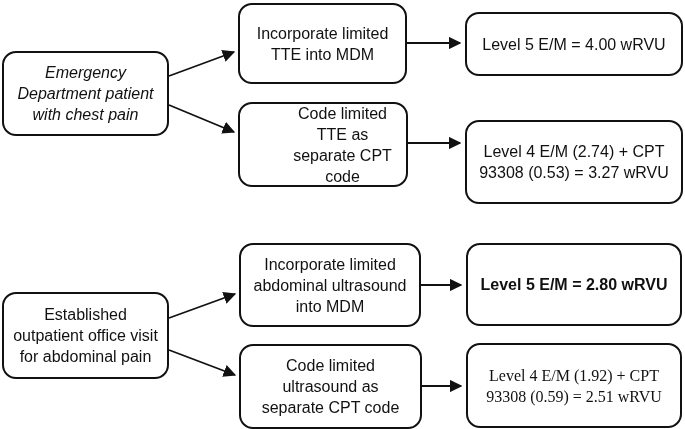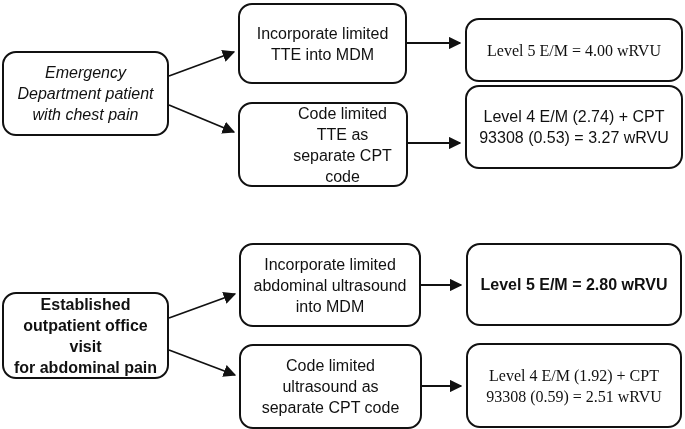--- a/index.html
+++ b/index.html
@@ -28,24 +28,24 @@
     text-align: center;
     font-size: 16px;
     line-height: 21px;
     white-space: pre-line;
     padding: 2px 3px;
   }
   
   .box-a { left: 2px;   top: 51px;  width: 167px; height: 85px; font-style: italic; }
   .box-b { left: 238px; top: 3px;   width: 169px; height: 81px; }
   .box-c { left: 238px; top: 102px; width: 170px; height: 85px; padding-left: 42px; }
-  .box-d { left: 465px; top: 18px;   width: 218px; height: 64px; font-family: Liberation Serif, serif; }
-  .box-e { left: 465px; top: 85px; width: 218px; height: 84px; }
+  .box-d { left: 465px; top: 12px;   width: 218px; height: 64px; }
+  .box-e { left: 465px; top: 120px; width: 218px; height: 84px; }
   
-  .box-f { left: 2px;   top: 292px; width: 167px; height: 87px; font-weight: bold; }
+  .box-f { left: 2px;   top: 292px; width: 167px; height: 87px; }
   .box-g { left: 239px; top: 243px; width: 182px; height: 84px; }
   .box-h { left: 239px; top: 344px; width: 183px; height: 85px; }
   .box-i { left: 466px; top: 243px; width: 216px; height: 83px; font-weight: bold; }
   .box-j { left: 466px; top: 343px; width: 216px; height: 85px; font-family: Liberation Serif, serif; }
   #arrow-layer {
     position: absolute;
     left: 0; top: 0;
     width: 685px;
     height: 429px;
     pointer-events: none;

